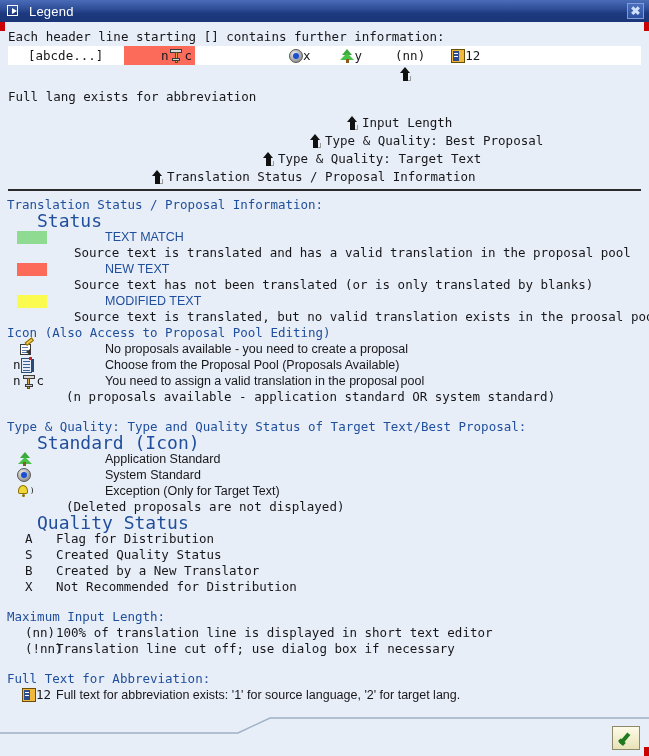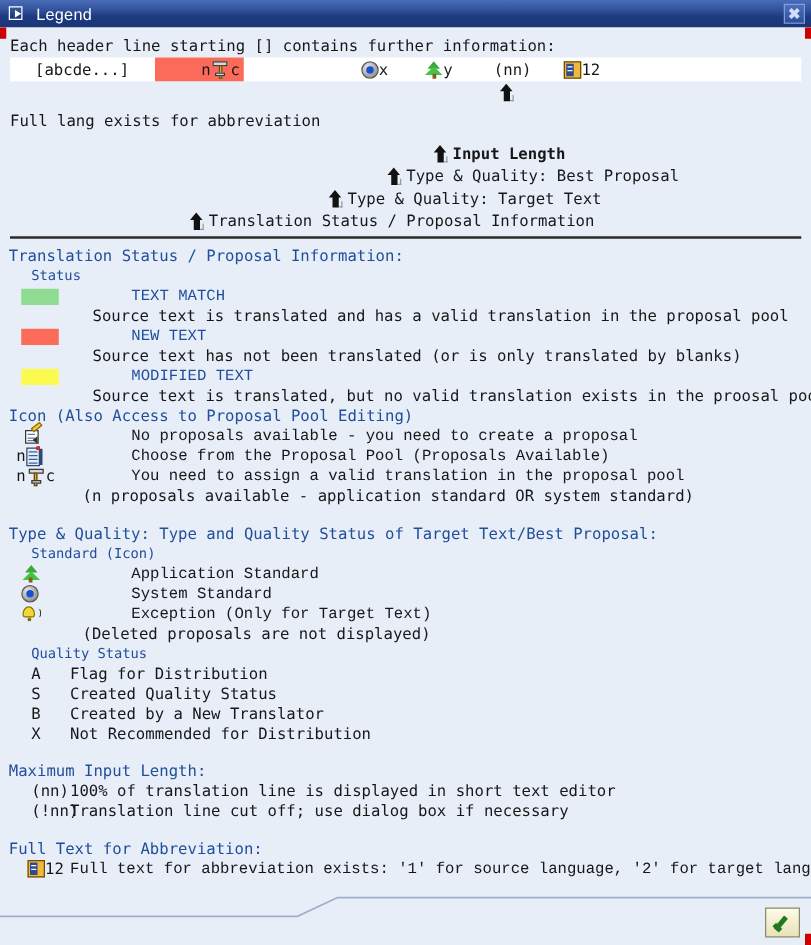--- a/index.html
+++ b/index.html
@@ -207,44 +207,45 @@
     color: #1f4e9c;
     font-family: "DejaVu Sans Mono", monospace;
     font-size: 12.5px;
     white-space: pre;
     line-height: 16px;
   }
   .sub-title {
     padding-left: 25px;
     color: #1f4e9c;
     font-family: "DejaVu Sans Mono", monospace;
-    font-size: 11px;
+    font-size: 18px;
     white-space: pre;
     line-height: 16px;
+    margin-left: 12px;
   }
   .entry {
     display: flex;
     align-items: center;
     line-height: 16px;
     min-height: 16px;
   }
   .entry .key {
     width: 105px;
     flex: none;
     padding-left: 17px;
     box-sizing: border-box;
     font-family: "DejaVu Sans Mono", monospace;
     font-size: 12.5px;
     color: #1f4e9c;
     white-space: pre;
     display: flex;
     align-items: center;
   }
   .entry .desc {
-    font-family: Liberation Mono, monospace;
+    font-family: Liberation Sans, sans-serif;
     font-size: 12.5px;
     color: #17171a;
     white-space: pre;
     text-align: right;
   }
   .entry .desc.blue { color: #1f4e9c; }
   .row-desc {
     padding-left: 74px;
     font-family: "DejaVu Sans Mono", monospace;
     font-size: 12.5px;
@@ -567,21 +568,21 @@
 
     <div class="arrow-row">
       <span class="up-arrow" style="position:absolute; left:400px; top:2px;">
           <span class="tail"></span>
         </span>
     </div>
 
     <div class="fulltext-line mono dark">Full lang exists for abbreviation</div>
 
     <div class="pointer-lines">
-      <div class="pointer-line" style="padding-left:347px;font-weight:bold;">
+      <div class="pointer-line" style="padding-left:347px;">
         <span class="up-arrow"><span class="tail"></span></span>
         <span class="pl-text">Input Length</span>
       </div>
       <div class="pointer-line" style="padding-left:310px;">
         <span class="up-arrow"><span class="tail"></span></span>
         <span class="pl-text">Type &amp; Quality: Best Proposal</span>
       </div>
       <div class="pointer-line" style="padding-left:263px;">
         <span class="up-arrow"><span class="tail"></span></span>
         <span class="pl-text">Type &amp; Quality: Target Text</span>

